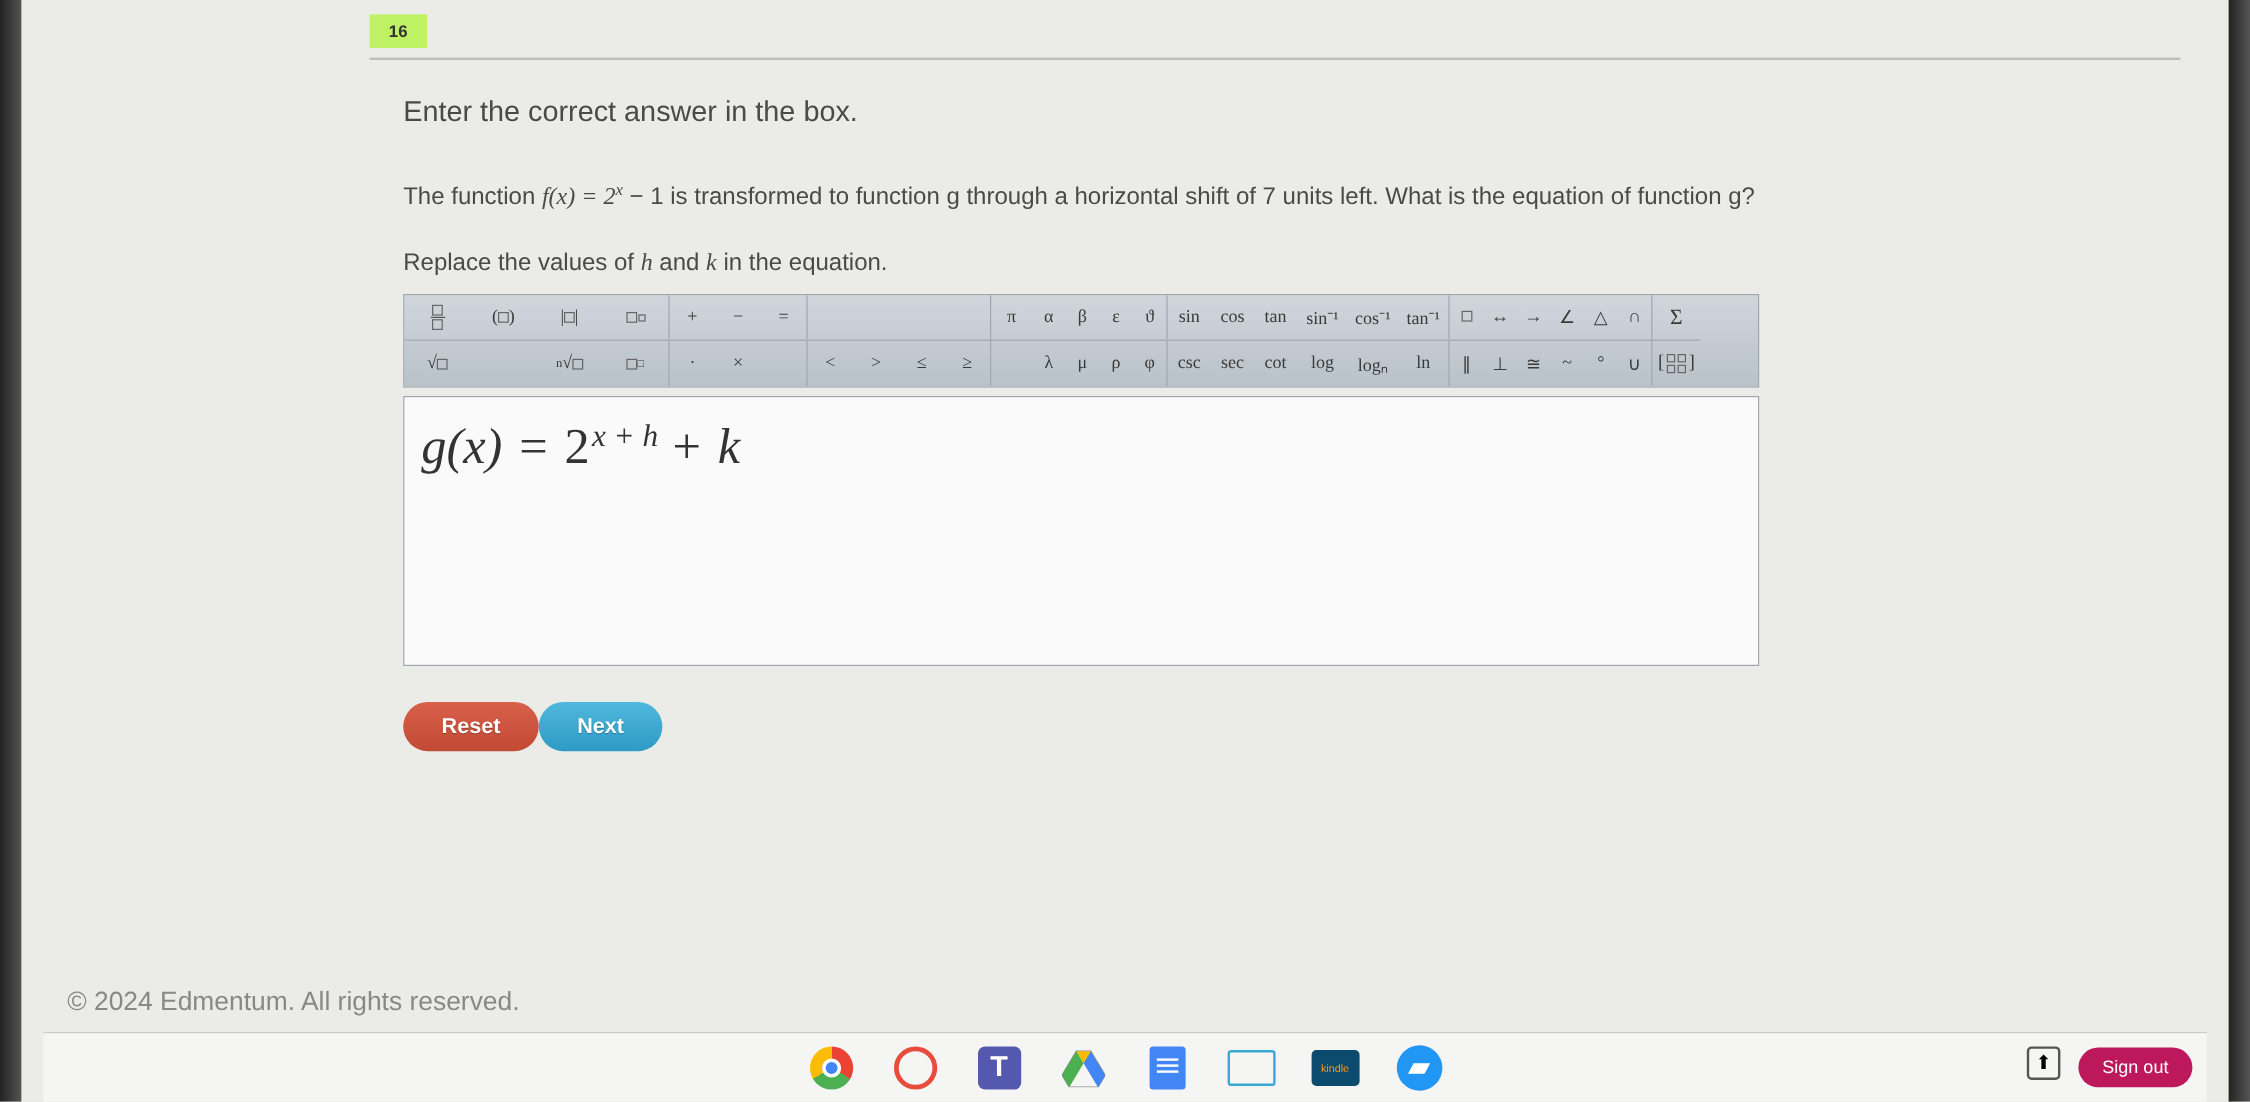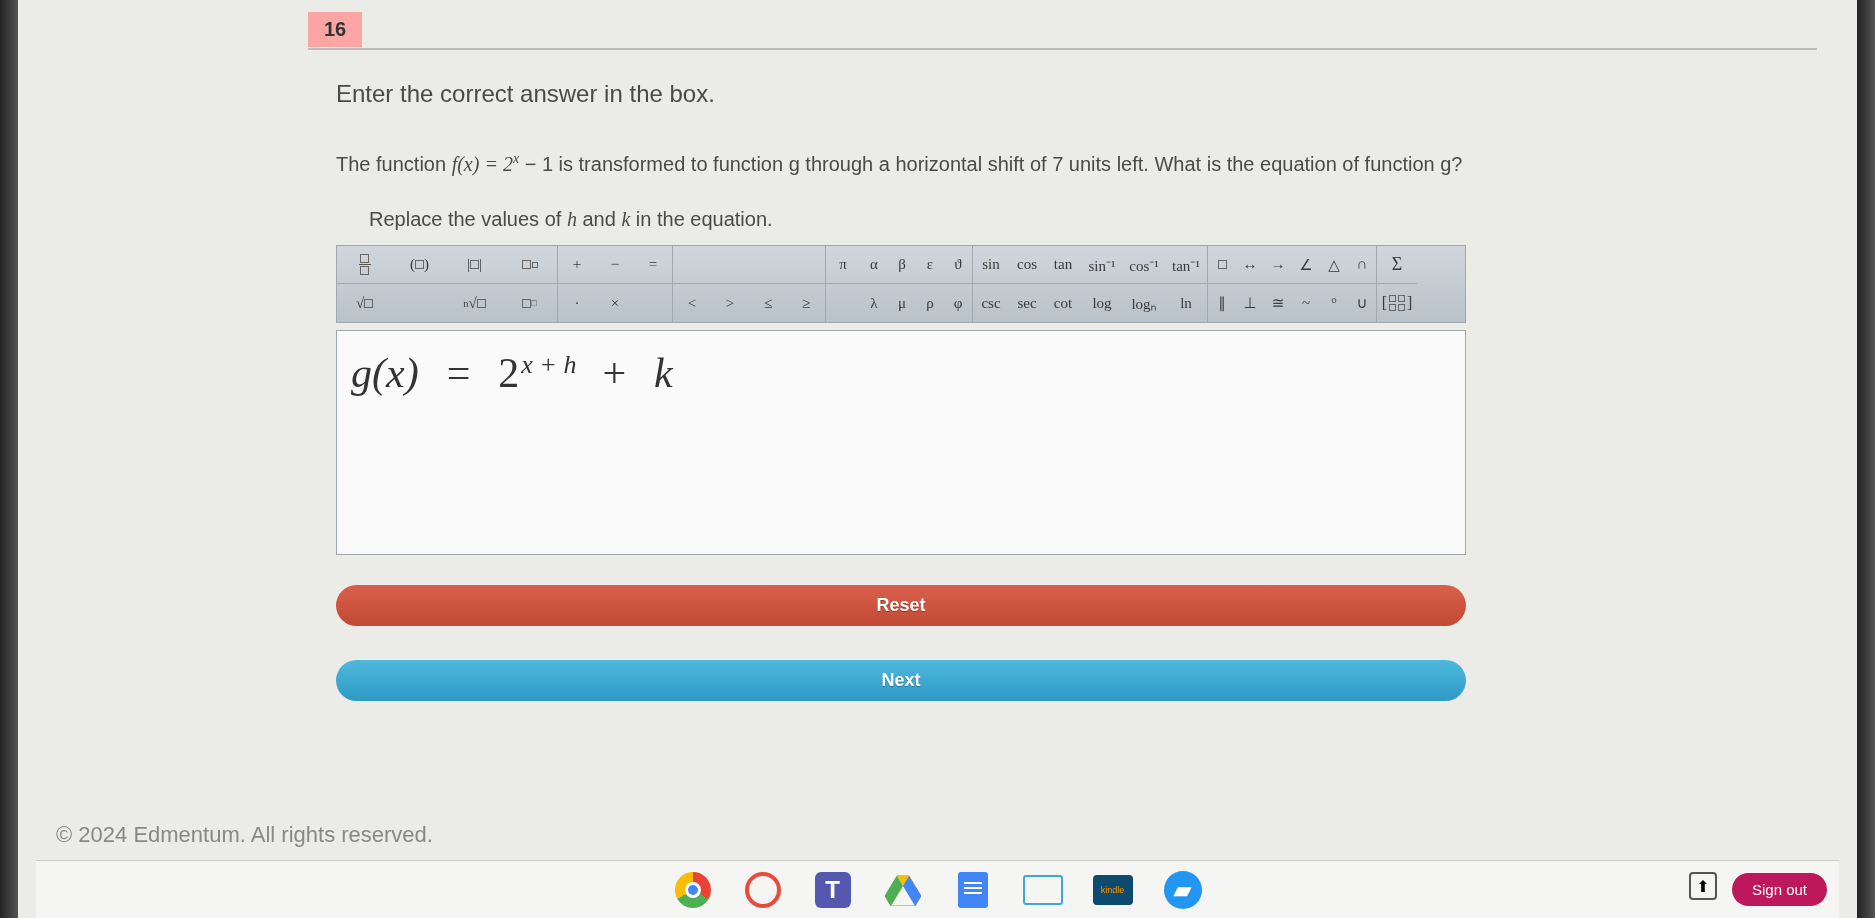--- a/index.html
+++ b/index.html
@@ -20,39 +20,39 @@
     .page-edge-left { left: 0; }
     .page-edge-right { right: 0; }
     .content {
       position: absolute;
       left: 18px; right: 18px; top: 0; bottom: 0;
       background: #ebebe8;
     }
     .question-number {
       position: absolute;
       left: 290px; top: 12px;
-      background: #fca5a5;
+      background: #bef264;
       padding: 6px 16px;
       font-weight: bold;
-      font-size: 20px;
+      font-size: 14px;
       color: #333;
     }
     .hr-top {
       position: absolute;
       left: 290px; right: 40px; top: 48px;
       border-top: 2px solid #bdbdbb;
     }
     .question-body {
       position: absolute;
       left: 318px; right: 60px; top: 80px;
       color: #4a4a48;
     }
     .instruction { font-size: 24px; margin-bottom: 40px; }
     .problem-text { font-size: 20px; margin-bottom: 28px; line-height: 1.6; }
-    .replace-text { font-size: 20px; margin-bottom: 30px; margin-left: 33px; }
+    .replace-text { font-size: 20px; margin-bottom: 30px; }
     .math-i { font-style: italic; font-family: 'Times New Roman', serif; }
     sup { font-size: 0.7em; vertical-align: super; }
 
     .toolbar {
       position: absolute;
       left: 318px; top: 245px;
       width: 1130px;
       border: 1px solid #9fa8ae;
       background: linear-gradient(#d0d6dc, #b9c2c9);
       display: flex;
@@ -101,34 +101,32 @@
       background: #fafafa;
       padding: 18px 14px;
     }
     .equation {
       font-family: 'Times New Roman', serif;
       font-style: italic;
       font-size: 42px;
       color: #333;
       display: flex;
       align-items: flex-end;
-      gap: 28px;
+      gap: 14px;
     }
     .equation .base { position: relative; }
     .equation .exp { font-size: 26px; position: relative; top: -14px; left: 2px;}
     .equation .rm { font-style: normal; }
 
     .action-buttons {
       position: absolute;
       left: 318px; top: 585px;
       width: 1130px;
       display: flex;
       justify-content: flex-start;
-      gap: 34px;
-      flex-direction: column;
     }
     .btn {
       padding: 10px 32px;
       border-radius: 22px;
       color: white;
       font-size: 18px;
       font-weight: bold;
       border: none;
       cursor: pointer;
       text-shadow: 0 1px 1px rgba(0,0,0,0.3);

